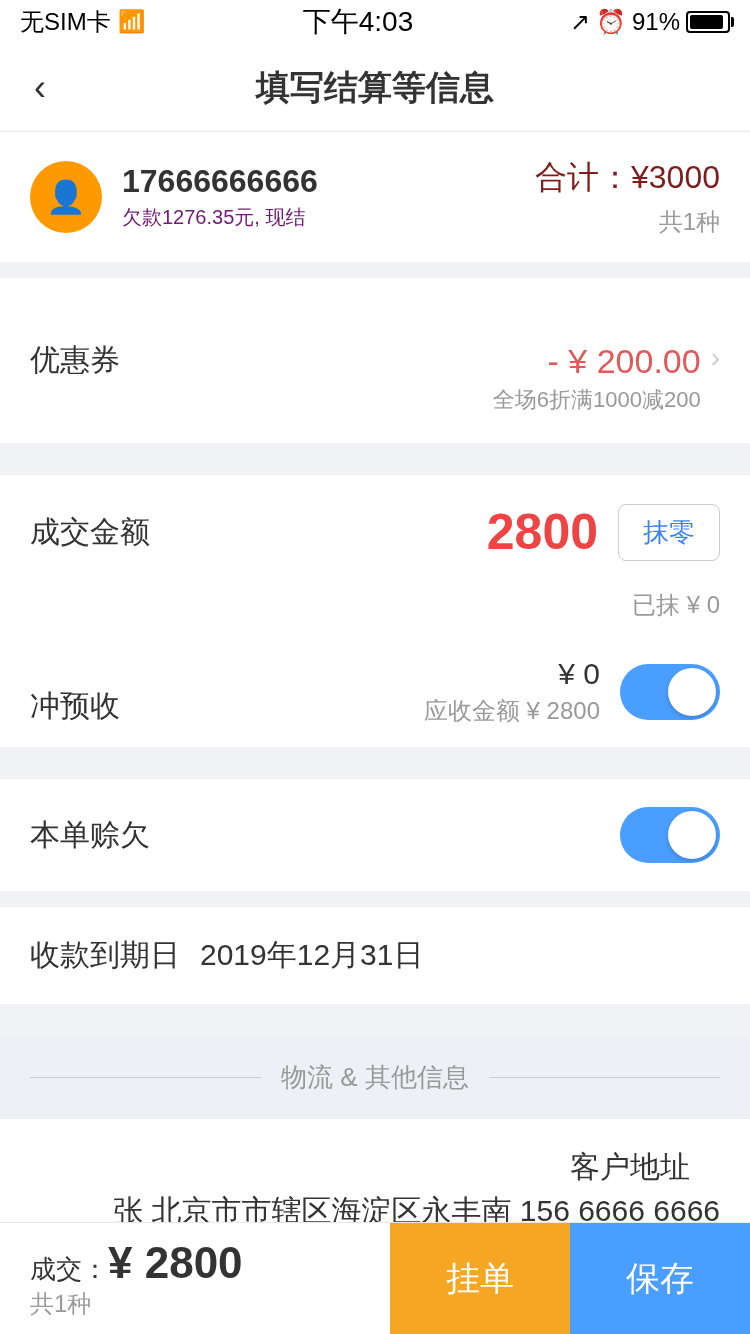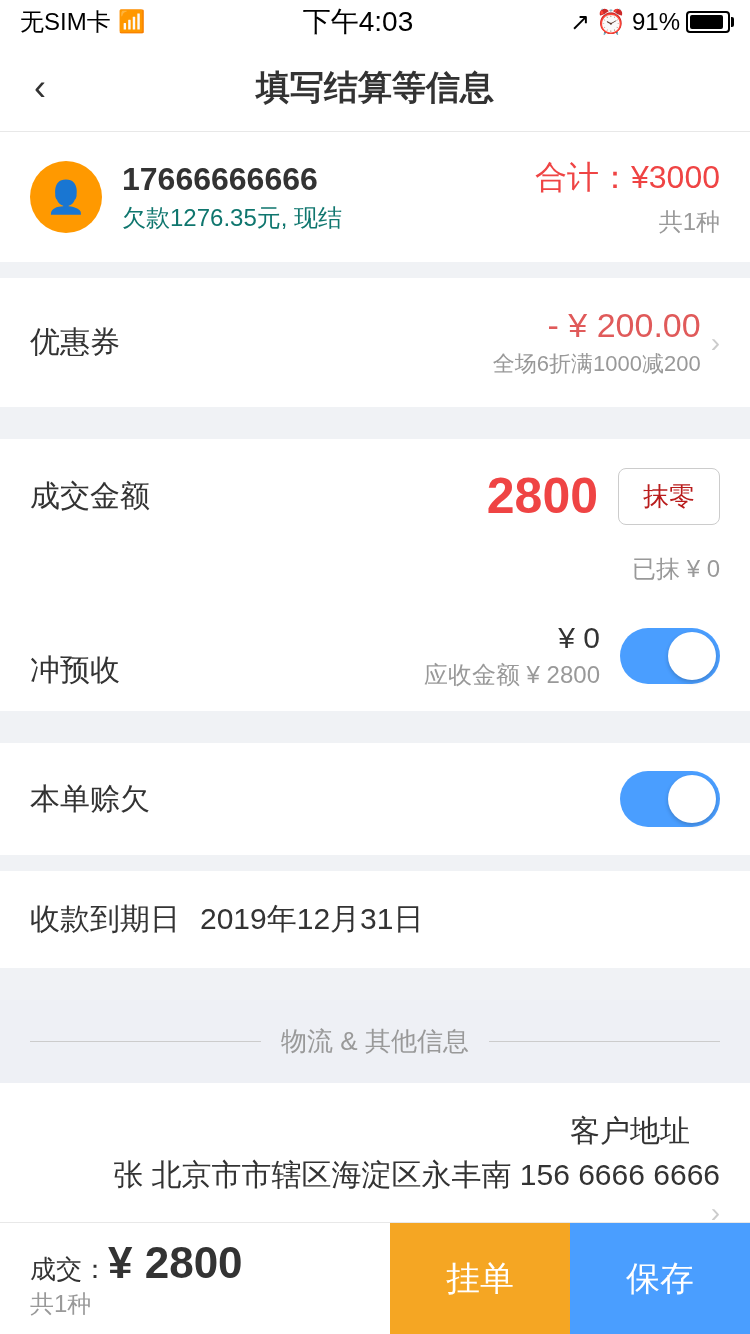--- a/index.html
+++ b/index.html
@@ -85,36 +85,36 @@
       margin-bottom: 16px;
     }
     .customer-left { display: flex; align-items: center; gap: 20px; }
     .avatar {
       width: 72px; height: 72px; border-radius: 50%;
       background: #f90; display: flex; align-items: center; justify-content: center;
       font-size: 32px; color: #fff; flex-shrink: 0;
     }
     .customer-info {}
     .customer-phone { font-size: 32px; font-weight: 600; color: #333; }
-    .customer-debt { font-size: 24px; color: #0f766e; margin-top: 4px; }
+    .customer-debt { font-size: 20px; color: #701a75; margin-top: 4px; }
     .customer-right { text-align: right; }
-    .total-amount { font-size: 32px; color: #ef4444; text-align: right; }
+    .total-amount { font-size: 32px; color: #7f1d1d; text-align: right; }
     .total-count { font-size: 24px; color: #999; margin-top: 6px; }
 
     
     .coupon-row {
       background: #fff;
       padding: 28px 30px;
       display: flex;
       align-items: center;
       justify-content: space-between;
       margin-bottom: 16px;
     }
     .coupon-label { font-size: 30px; color: #333; }
-    .coupon-right { display: flex; align-items: center; gap: 10px; }
+    .coupon-right { display: flex; align-items: flex-start; gap: 10px; margin-top: 36px; }
     .coupon-value { text-align: right; }
     .coupon-amount { font-size: 34px; color: #e05a5a; font-weight: 500; }
     .coupon-desc { font-size: 22px; color: #999; margin-top: 4px; }
     .chevron-right { color: #ccc; font-size: 28px; }
 
     
     .deal-section {
       background: #fff;
       margin-bottom: 16px;
     }
@@ -125,21 +125,21 @@
       justify-content: space-between;
     }
     .deal-label { font-size: 30px; color: #333; }
     .deal-right { display: flex; align-items: center; gap: 20px; }
     .deal-amount { font-size: 50px; color: #ef4444; font-weight: 600; }
     .round-zero-btn {
       border: 1px solid #ccc;
       border-radius: 8px;
       padding: 10px 24px;
       font-size: 26px;
-      color: #b91c1c;
+      color: #3b82f6;
       background: #fff;
       cursor: pointer;
     }
     .deal-sub { font-size: 24px; color: #999; text-align: right; padding-right: 30px; padding-bottom: 16px; }
 
     
     .prepay-row {
       padding: 20px 30px;
       display: flex;
       align-items: flex-end;

